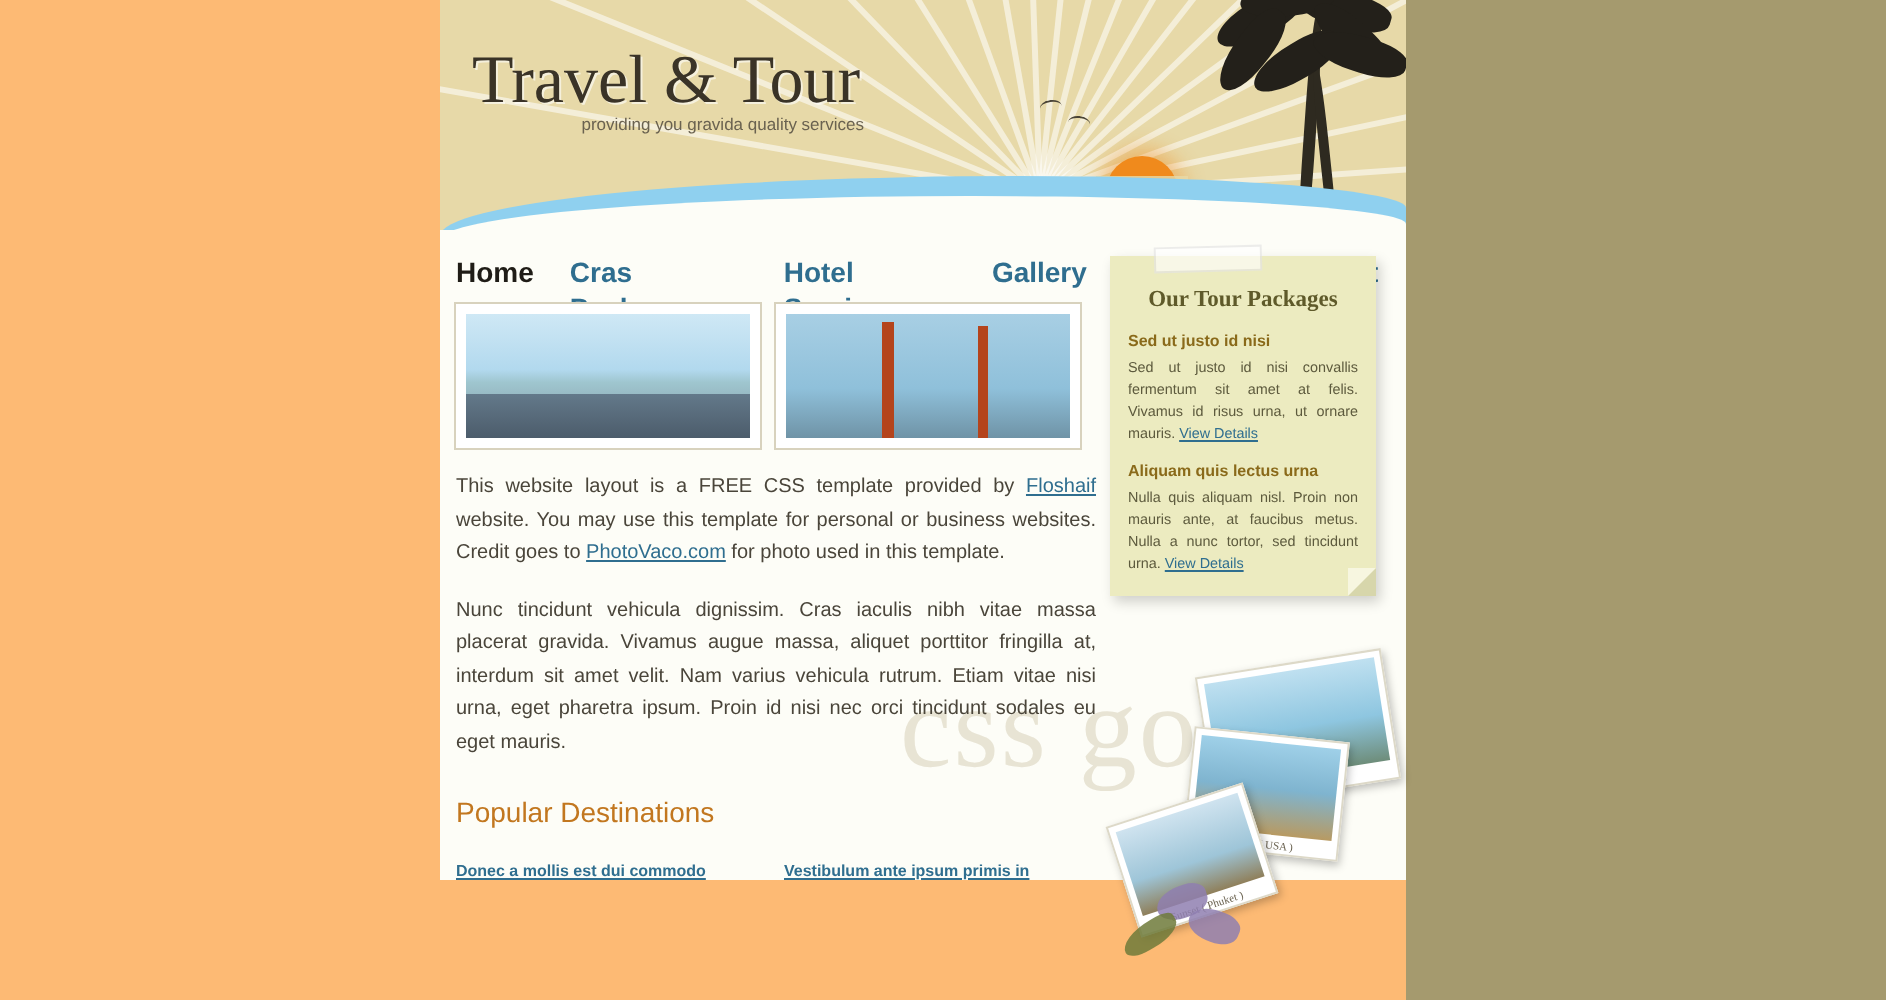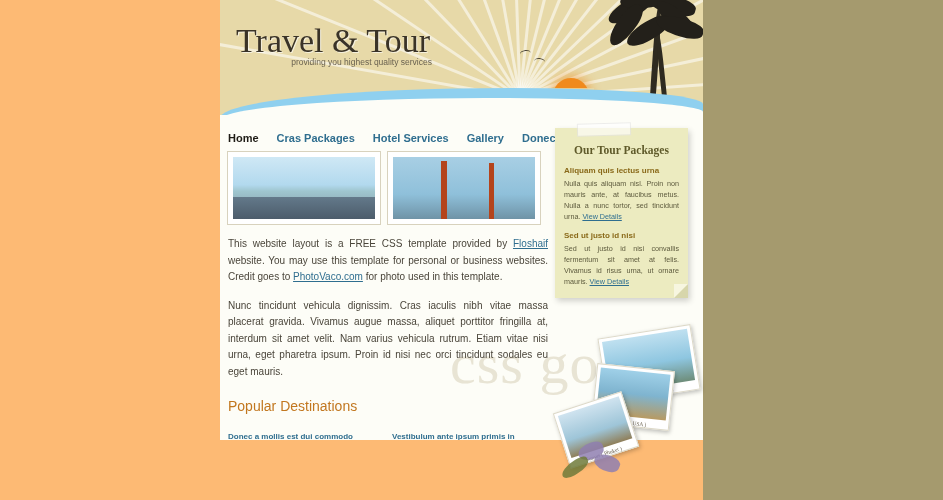--- a/index.html
+++ b/index.html
@@ -138,21 +138,21 @@
     height: 18px;
   }
   #nav ul {
     list-style: none;
     margin: 0;
     padding: 0 0 0 8px;
     display: flex;
     gap: 18px;
   }
   #nav li a {
-    font-size: 11px;
+    font-size: 14px;
     color: #2f6e8f;
     text-decoration: none;
     font-weight: bold;
   }
   #nav li.active a {
     color: #1f1c16;
   }
   
   #watermark {
     position: absolute;
@@ -489,21 +489,21 @@
       </div>
       <div class="palm-trunk" style="left:440px; top:30px; width:5px; height:96px; transform:rotate(-6deg);"></div>
       <div class="palm-leaf" style="left:404px; top:22px; transform:rotate(-30deg);"></div>
       <div class="palm-leaf" style="left:436px; top:18px; transform:rotate(18deg);"></div>
 
       <div id="wave"></div>
       <div id="wave2"></div>
 
       <div id="title-wrap">
         <div id="site-title">Travel &amp; Tour</div>
-        <div id="site-tagline">providing you highest quality services</div>
+        <div id="site-tagline">providing you gravida quality services</div>
       </div>
     </div>
 
     <div id="nav">
       <ul>
         <li class="active"><a href="#">Home</a></li>
         <li><a href="#">Cras Packages</a></li>
         <li><a href="#">Hotel Services</a></li>
         <li><a href="#">Gallery</a></li>
         <li><a href="#">Donec Us</a></li>
@@ -537,27 +537,27 @@
         </div>
 
       </div>
     </div>
 
     <div id="sidebar">
       <div id="tape"></div>
       <h3 class="side-title">Our Tour Packages</h3>
 
       <div class="pkg">
+        <h4>Sed ut justo id nisi</h4>
+        <p><span>Sed ut justo id nisi convallis fermentum sit amet at felis. Vivamus id risus urna, ut ornare mauris. </span><a href="#">View Details</a></p>
+      </div>
+
+      <div class="pkg">
         <h4>Aliquam quis lectus urna</h4>
         <p><span>Nulla quis aliquam nisl. Proin non mauris ante, at faucibus metus. Nulla a nunc tortor, sed tincidunt urna. </span><a href="#">View Details</a></p>
-      </div>
-
-      <div class="pkg">
-        <h4>Sed ut justo id nisi</h4>
-        <p><span>Sed ut justo id nisi convallis fermentum sit amet at felis. Vivamus id risus urna, ut ornare mauris. </span><a href="#">View Details</a></p>
       </div>
     </div>
 
   </div>
 
   <div id="collage">
     <div class="snap" id="snap1">
       <div class="img"></div>
       <div class="cap">Summer ( Korea )</div>
     </div>

